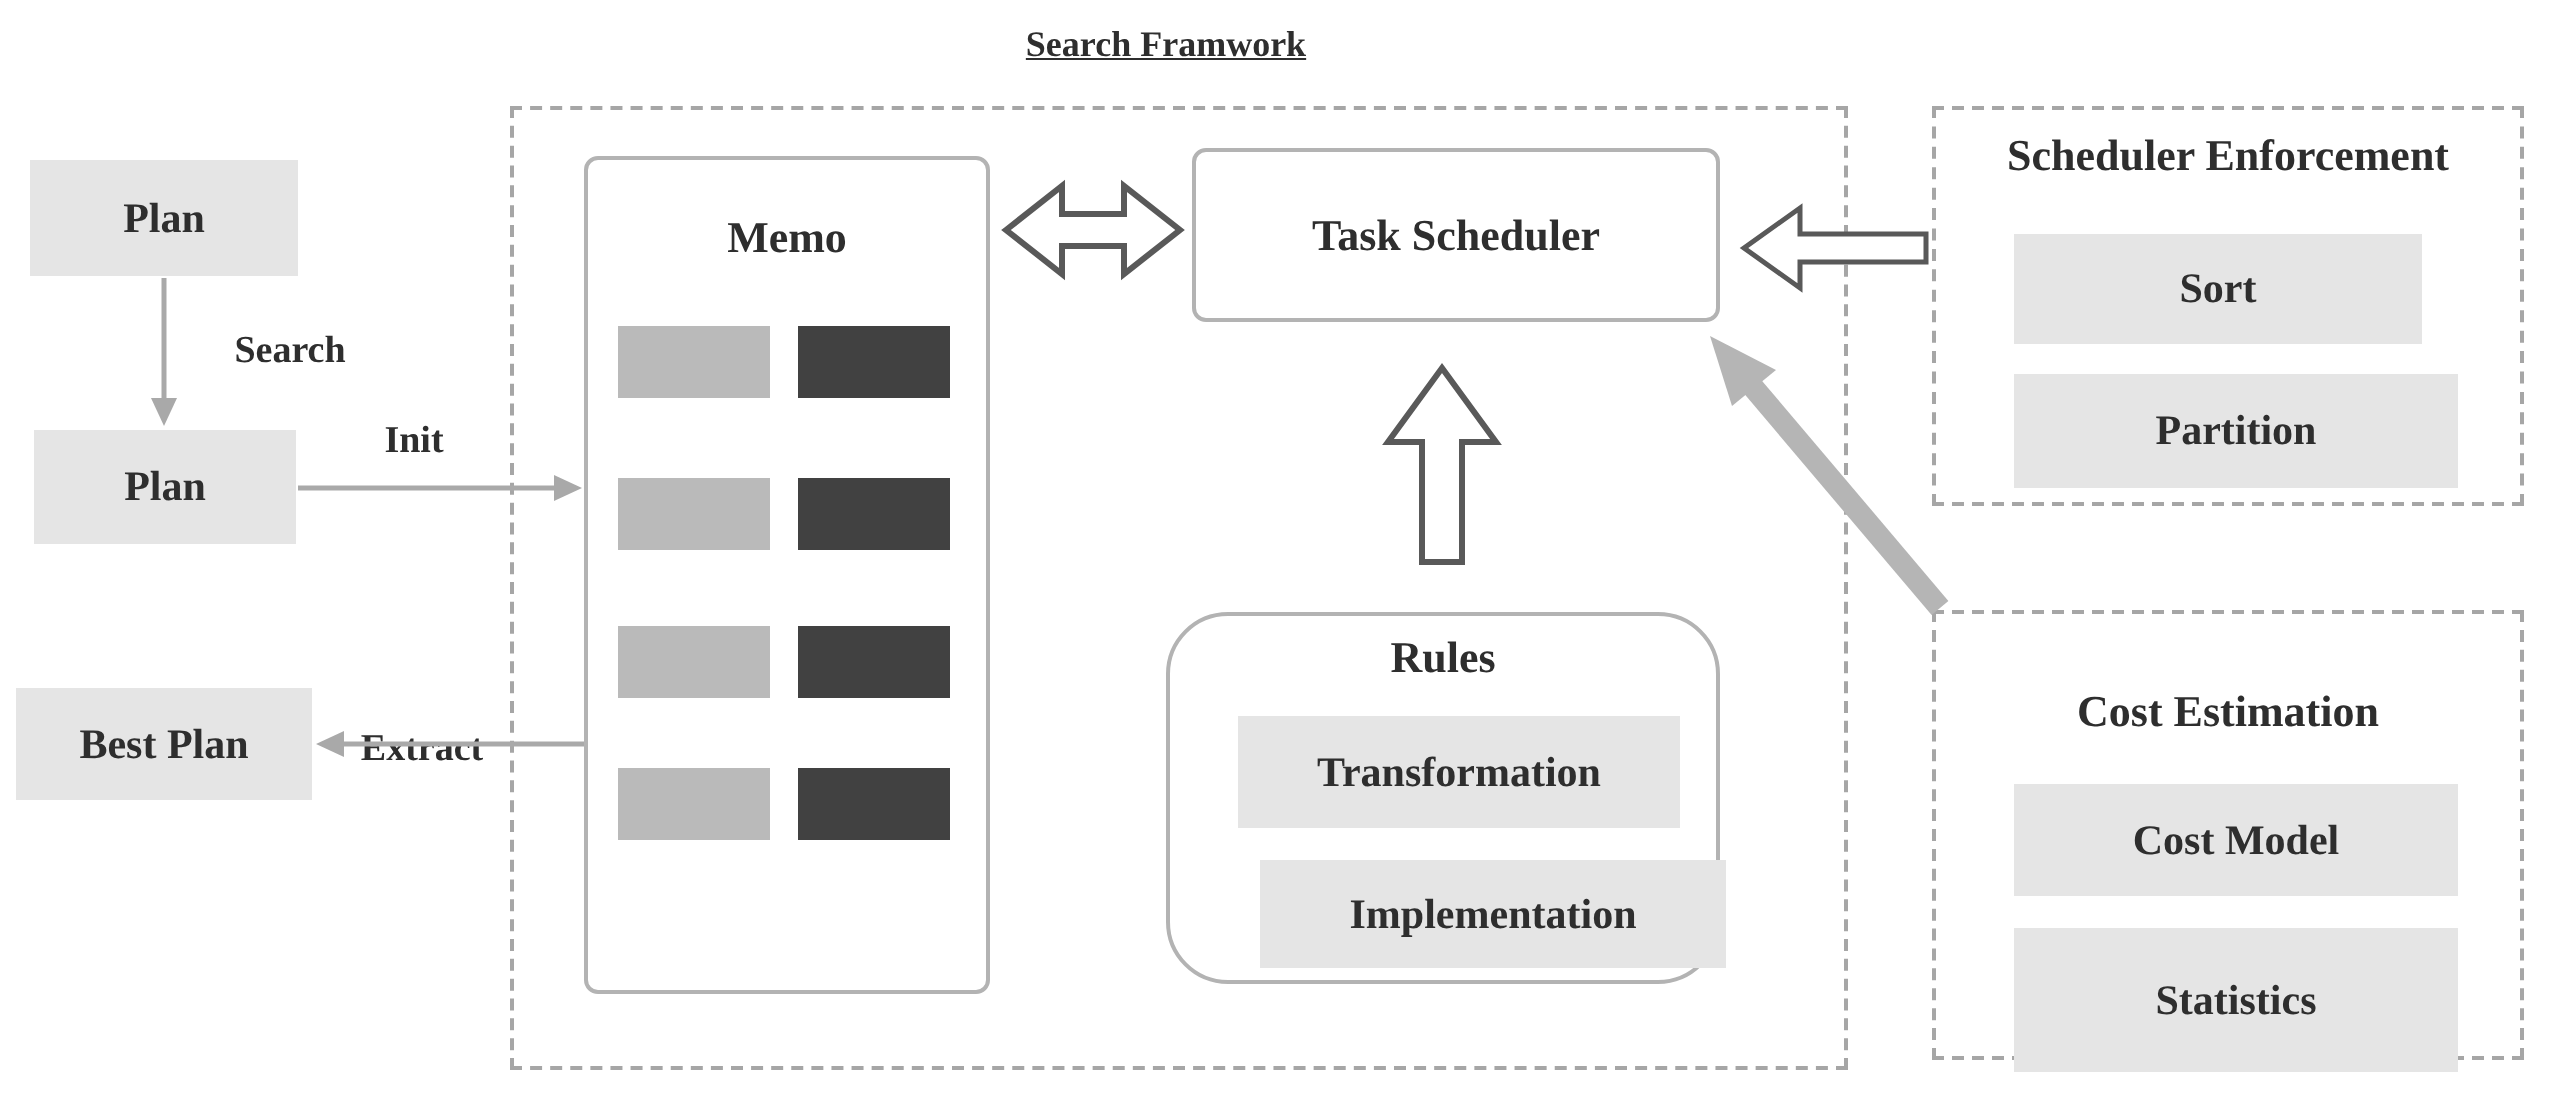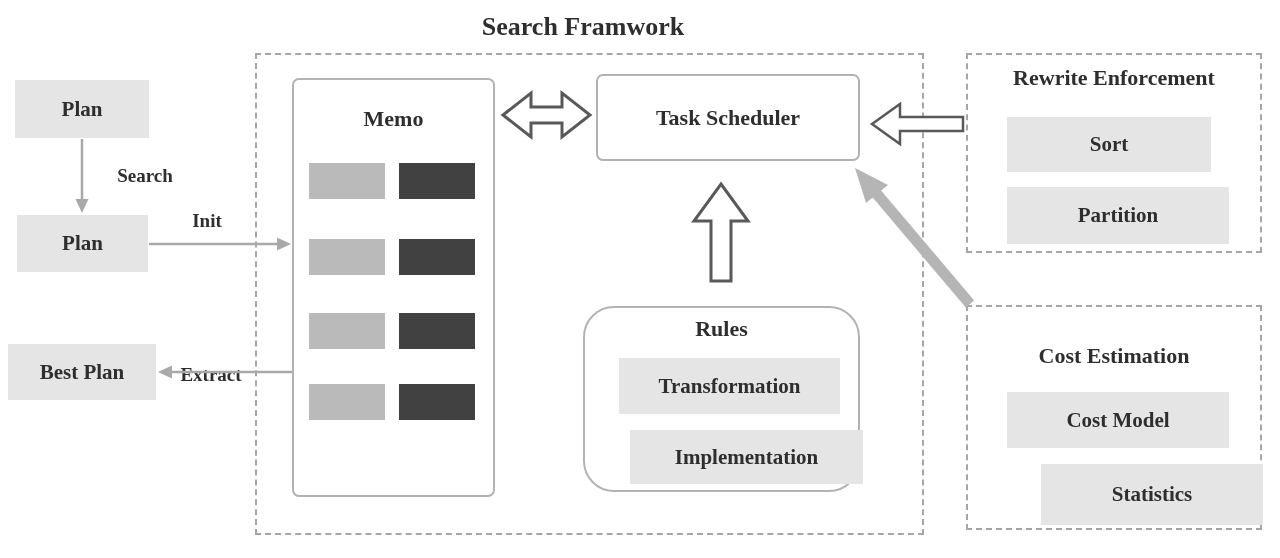--- a/index.html
+++ b/index.html
@@ -52,22 +52,23 @@
     color:#2e2e2e;
     text-align:center;
   }
   .diagram-title{
     position:absolute;
     left:433px;
     top:12px;
     width:300px;
     text-align:center;
     font-weight:bold;
-    font-size:26px;
+    font-size:18px;
     color:#2e2e2e;
+    text-decoration:underline;
   }
   .memo-rect{position:absolute;width:76px;height:36px;}
   .memo-light{background:#bababa;}
   .memo-dark{background:#414141;}
   svg.arrows{
     position:absolute;
     left:0;top:0;
     width:1280px;height:558px;
     pointer-events:none;
   }
@@ -75,35 +76,35 @@
 </head>
 <body>
 
 <div id="canvas">
 
   <div class="diagram-title">Search Framwork</div>
 
   <div class="dashed-panel" style="left:255px;top:53px;width:669px;height:482px;"></div>
 
   <div class="dashed-panel" style="left:966px;top:53px;width:296px;height:200px;">
-    <div class="panel-title" style="top:10px;">Rewrite Enforcement</div>
+    <div class="panel-title" style="top:10px;">Scheduler Enforcement</div>
     <div class="gray-box" style="left:39px;top:62px;width:204px;height:55px;">
       <span>Sort</span>
     </div>
     <div class="gray-box" style="left:39px;top:132px;width:222px;height:57px;">
       <span>Partition</span>
     </div>
   </div>
 
   <div class="dashed-panel" style="left:966px;top:305px;width:296px;height:225px;">
     <div class="panel-title" style="top:36px;">Cost Estimation</div>
     <div class="gray-box" style="left:39px;top:85px;width:222px;height:56px;">
       <span>Cost Model</span>
     </div>
-    <div class="gray-box" style="left:39px;top:157px;width:222px;height:61px;margin-left:34px;">
+    <div class="gray-box" style="left:39px;top:157px;width:222px;height:72px;">
       <span>Statistics</span>
     </div>
   </div>
 
   <div class="panel" style="left:292px;top:78px;width:203px;height:419px;">
     <div class="panel-title" style="top:26px;">Memo</div>
     <div class="abs" style="left:0;top:0;width:100%;height:100%;">
         <div class="memo-rect memo-light" style="left: 15px; top: 83px;"></div>
         <div class="memo-rect memo-dark" style="left: 105px; top: 83px;"></div>
         <div class="memo-rect memo-light" style="left: 15px; top: 159px;"></div>

